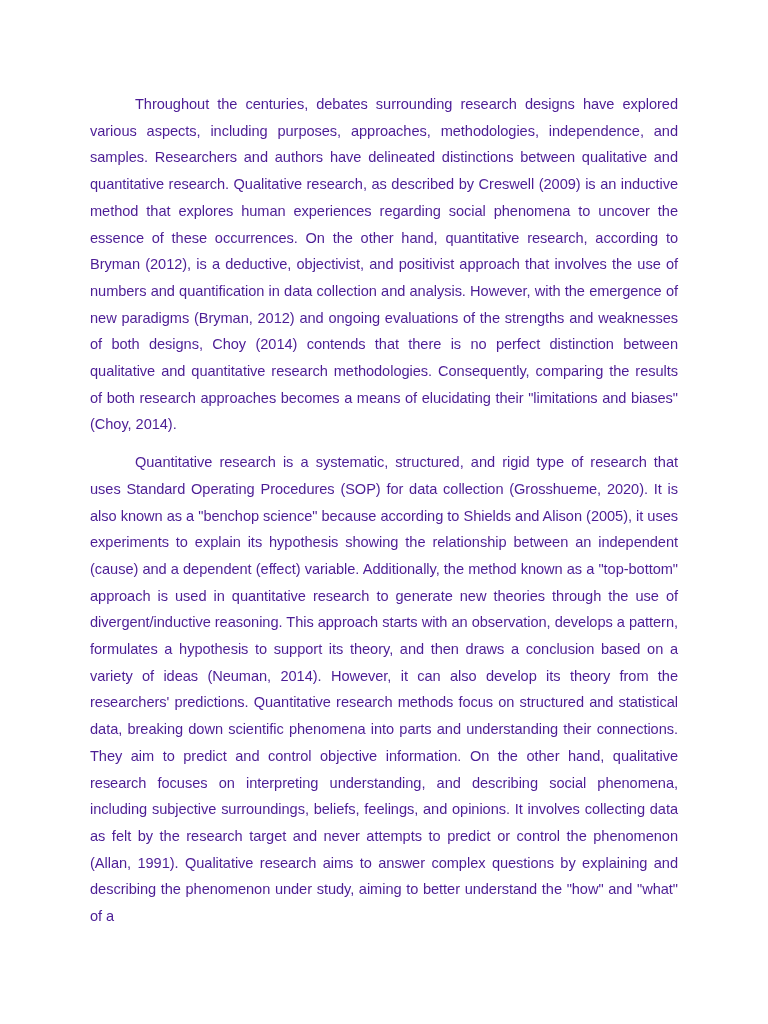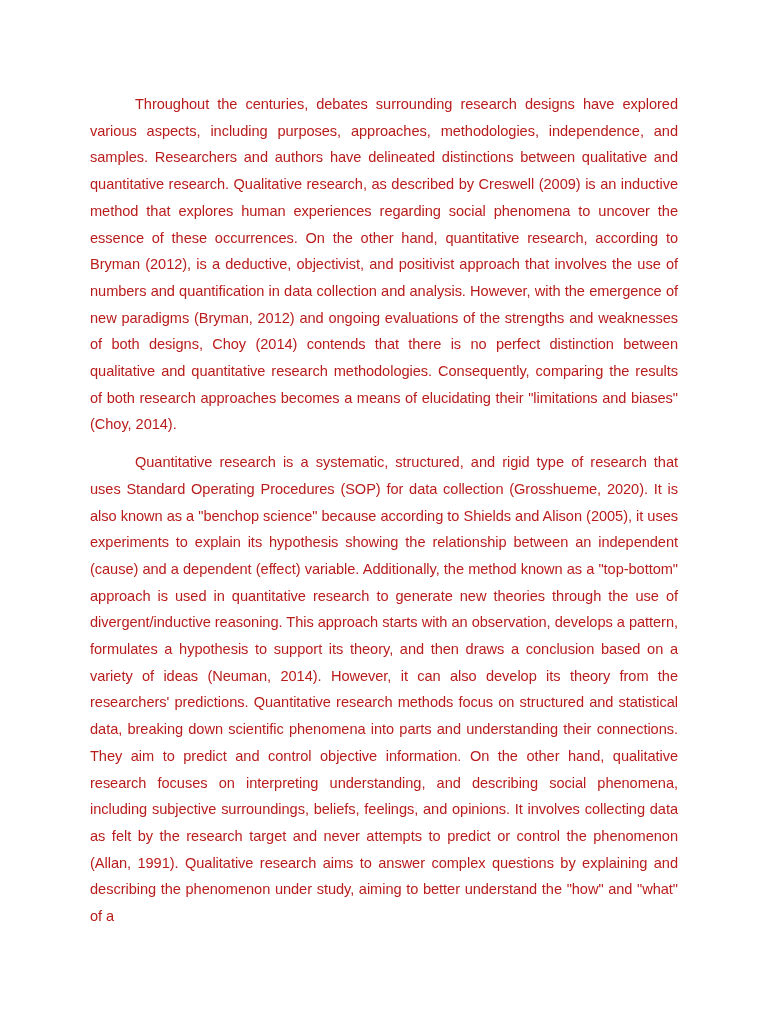--- a/index.html
+++ b/index.html
@@ -11,21 +11,21 @@
       width: 768px;
       height: 1024px;
       overflow: hidden;
       position: relative;
     }
     .page {
       position: absolute;
       left: 90px;
       top: 91px;
       width: 588px;
-      color: #b91c1c;
+      color: #4c1d95;
       font-family: "Liberation Sans", sans-serif;
       font-size: 14.6px;
       line-height: 26.7px;
     }
     .paragraph {
       margin: 0 0 11px 0;
       text-indent: 45px;
       text-align: justify;
       text-align-last: left;
       hyphens: none;

